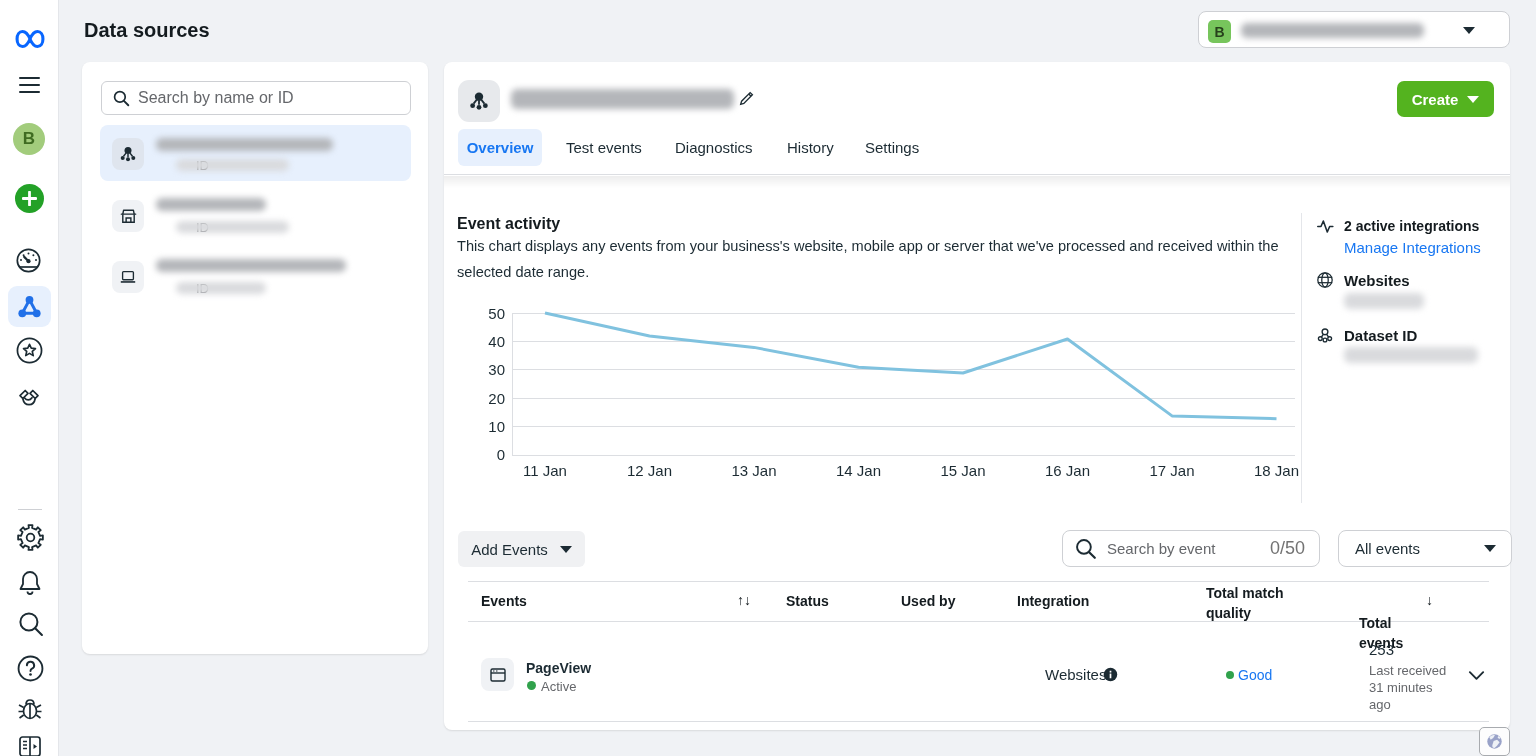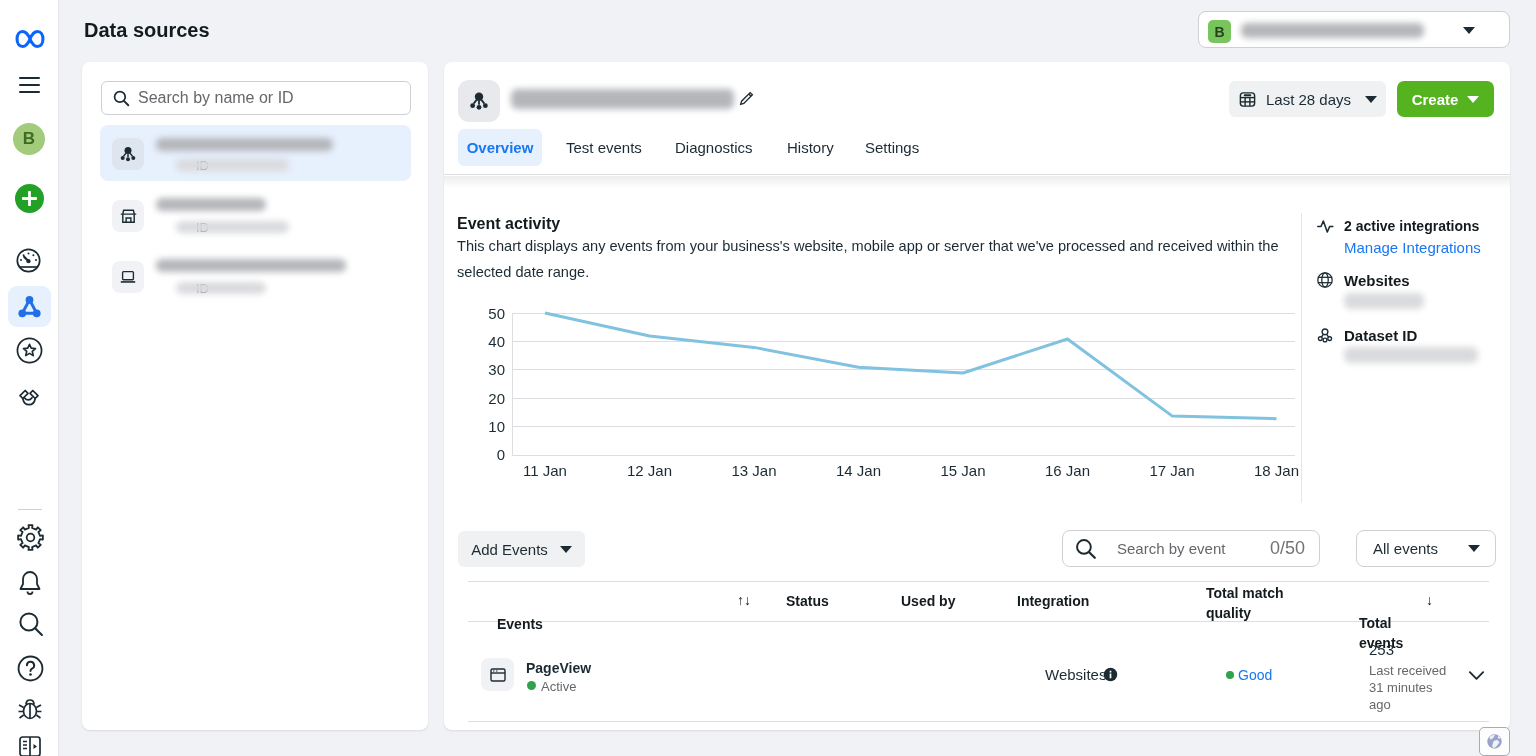--- a/index.html
+++ b/index.html
@@ -12,21 +12,21 @@
 svg { display:block; }
 
 
 #sidebar { position:absolute; left:0; top:0; width:59px; height:756px; background:#fff; border-right:1px solid #e4e6ea; }
 
 
 #title { position:absolute; left:84px; top:19px; font-size:20px; font-weight:bold; color:#141b1f; }
 #bizsel { position:absolute; left:1198px; top:11px; width:312px; height:37px; background:#fff; border:1px solid #ced0d4; border-radius:8px; }
 
 
-#leftcard { position:absolute; left:82px; top:62px; width:346px; height:668px; }
+#leftcard { position:absolute; left:82px; top:62px; width:346px; height:592px; }
 #searchbox { position:absolute; left:19px; top:19px; width:310px; height:34px; border:1px solid #ced0d4; border-radius:6px; display:flex; align-items:center; }
 .srcitem { position:absolute; left:18px; width:311px; height:56px; border-radius:8px; }
 .srcicon { position:absolute; left:12px; top:13px; width:32px; height:32px; border-radius:8px; display:flex; align-items:center; justify-content:center; }
 .idlabel { font-size:13px; color:#65676b;margin-left:40px; }
 
 
 #maincard { position:absolute; left:444px; top:62px; width:1066px; height:668px; }
 #mheader { position:absolute; left:0; top:0; width:1066px; height:113px; border-bottom:1px solid #dcdee2; border-radius:8px 8px 0 0; }
 #mshadow { position:absolute; left:0; top:114px; width:1066px; height:12px; background:linear-gradient(#00000012, #00000000); }
 .tab { position:absolute; top:67px; height:37px; display:flex; align-items:center; font-size:15px; color:#1c2b33; }
@@ -223,32 +223,20 @@
     <svg class="abs" style="left:294px;top:27px;" width="18" height="18" viewBox="0 0 20 20" fill="none" stroke="#1c2b33" stroke-width="1.5">
         <path d="M3 17 L4 13.5 L13.5 4 L16 6.5 L6.5 16 Z"></path>
         <line x1="12" y1="5.5" x2="14.5" y2="8"></line>
       </svg>
     <div class="tab" id="tab-ov">Overview</div>
     <div class="tab" style="left:122px;">Test events</div>
     <div class="tab" style="left:231px;">Diagnostics</div>
     <div class="tab" style="left:343px;">History</div>
     <div class="tab" style="left:421px;">Settings</div>
 
-    <div class="btn-grey" style="left:785px;top:19px;width:157px;height:36px;">
-      <svg width="19" height="19" viewBox="0 0 20 20" fill="none" stroke="#1c2b33" stroke-width="1.5" style="margin-right:9px;">
-          <rect x="2.5" y="3" width="15" height="14" rx="3"></rect>
-          <line x1="7" y1="5.5" x2="13" y2="5.5" stroke-width="1.9" stroke-linecap="round"></line>
-          <line x1="2.5" y1="8" x2="17.5" y2="8"></line>
-          <line x1="2.5" y1="12.5" x2="17.5" y2="12.5"></line>
-          <line x1="7.5" y1="8" x2="7.5" y2="17"></line>
-          <line x1="12.5" y1="8" x2="12.5" y2="17"></line>
-        </svg>
-      <span>Last 28 days</span>
-      <span style="margin-left:14px;width:0;height:0;border-left:6px solid transparent;border-right:6px solid transparent;border-top:7px solid #1c2b33;"></span>
-    </div>
     <div class="abs" style="left:953px;top:19px;width:97px;height:36px;background:#54b31f;border-radius:7px;display:flex;align-items:center;justify-content:center;color:#fff;font-weight:bold;font-size:15px;">
       Create
       <span style="margin-left:9px;width:0;height:0;border-left:6px solid transparent;border-right:6px solid transparent;border-top:7px solid #fff;"></span>
     </div>
   </div>
   <div id="mshadow"></div>
 </div>
 
 <div id="evtitle">Event activity</div>
 <div id="evdesc">This chart displays any events from your business's website, mobile app or server that we've processed and received within the<br>selected date range.</div>
@@ -314,31 +302,31 @@
 
 <div class="btn-grey" style="left:458px;top:531px;width:127px;height:36px;">
   <span>Add Events</span>
   <span style="margin-left:12px;width:0;height:0;border-left:6px solid transparent;border-right:6px solid transparent;border-top:7px solid #1c2b33;"></span>
 </div>
 <div class="inp" style="left:1062px;top:530px;width:258px;height:37px;">
   <svg width="22" height="22" viewBox="0 0 16 16" style="margin-left:12px;">
       <circle cx="6.5" cy="6.5" r="5" fill="none" stroke="#1c2b33" stroke-width="1.4"></circle>
       <line x1="10.3" y1="10.3" x2="14.4" y2="14.4" stroke="#1c2b33" stroke-width="1.6" stroke-linecap="round"></line>
     </svg>
-    <span style="margin-left:20px;font-size:15px;color:#65676b;">Search by event</span>
+    <span style="margin-left:10px;font-size:15px;color:#65676b;">Search by event</span>
     <span style="position:absolute;right:14px;font-size:18px;color:#737373;">0/50</span>
 </div>
-<div class="inp" style="left:1338px;top:530px;width:140px;height:37px;margin-left:18px;">
+<div class="inp" style="left:1338px;top:530px;width:174px;height:37px;">
   <span style="margin-left:16px;font-size:15px;color:#1c2b33;">All events</span>
   <span style="position:absolute;right:15px;width:0;height:0;border-left:6px solid transparent;border-right:6px solid transparent;border-top:7px solid #1c2b33;"></span>
 </div>
 
 <div class="abs" style="left:468px;top:581px;width:1021px;height:1px;background:#dcdee2;"></div>
 <div class="abs" style="left:468px;top:621px;width:1021px;height:1px;background:#dcdee2;"></div>
-<div class="th" style="left:481px;top:616px;margin-left:16px;">Events</div>
+<div class="th" style="left:481px;top:593px;">Events</div>
 <div class="th" style="left:737px;top:592px;font-weight:normal;">↑↓</div>
 <div class="th" style="left:786px;top:593px;">Status</div>
 <div class="th" style="left:901px;top:593px;">Used by</div>
 <div class="th" style="left:1017px;top:593px;">Integration</div>
 <div class="th" style="left:1206px;top:583px;width:100px;line-height:20px;">Total match quality</div>
 <div class="th" style="left:1359px;top:583px;width:60px;line-height:20px;margin-top:30px;">Total events</div>
 <div class="th" style="left:1426px;top:592px;font-weight:normal;">↓</div>
 
 <div class="abs" style="left:481px;top:658px;width:33px;height:33px;background:#f0f2f5;border-radius:8px;display:flex;align-items:center;justify-content:center;">
   <svg width="20" height="20" viewBox="0 0 20 20" fill="none" stroke="#1c2b33" stroke-width="1.4">

